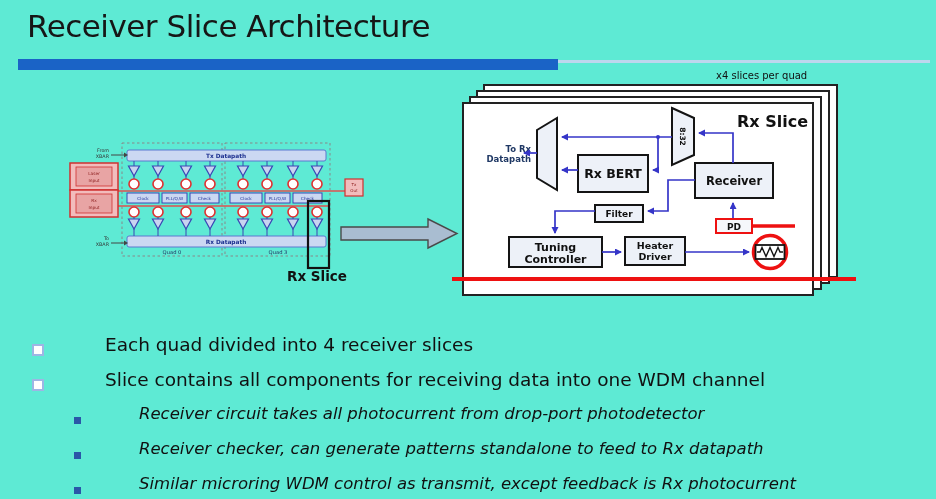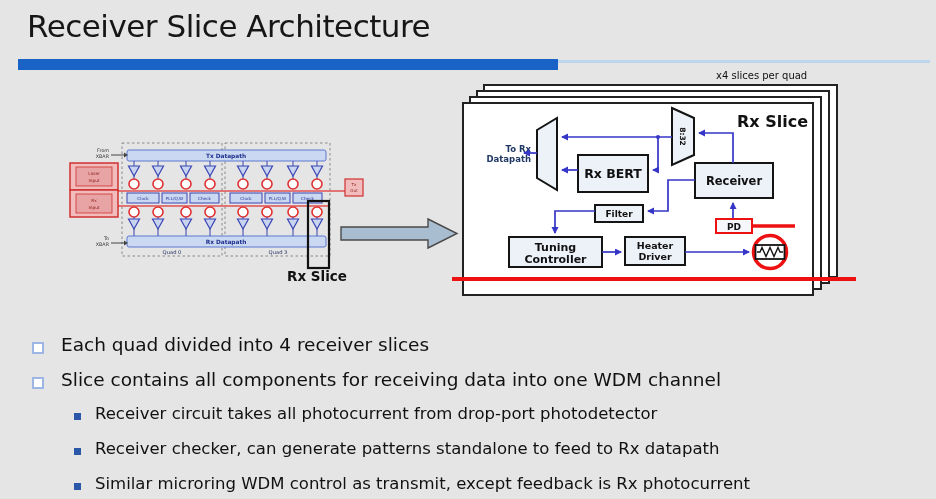--- a/index.html
+++ b/index.html
@@ -1,27 +1,27 @@
 <!DOCTYPE html>
 <html><head>
 <meta charset="utf-8">
 <style>
   html,body{margin:0;padding:0;background:#ffffff;}
-  .slide{position:relative;width:936px;height:499px;background:#e5e5e5;overflow:hidden;
+  .slide{position:relative;width:936px;height:499px;background:#5eead4;overflow:hidden;
          font-family:"DejaVu Sans",sans-serif;}
   .slide-title{position:absolute;left:27px;top:8px;font-size:31px;font-weight:400;
                color:#161616;letter-spacing:-0.5px;white-space:nowrap;}
   .accent-bar{position:absolute;left:18px;top:59px;width:540px;height:11px;background:#1A63C6;}
   .accent-line{position:absolute;left:558px;top:60px;width:372px;height:3px;background:#BDD7EE;}
   .diagram-svg{position:absolute;left:0;top:55px;width:936px;height:265px;}
   svg text{font-family:"DejaVu Sans",sans-serif;}
   .bullets{position:absolute;left:0;top:333px;width:936px;}
-  .bullet-row{display:flex;align-items:center;color:#111111;}
+  .bullet-row{display:flex;align-items:flex-end;color:#111111;gap:44px;}
   .b1{margin:0 0 12px 30px;font-size:18.5px;line-height:23px;}
-  .b2{margin:0 0 14px 68px;font-size:16.5px;line-height:21px;}
+  .b2{margin:0 0 14px 68px;font-size:16.5px;line-height:21px;font-style:italic;}
   .sq1{flex:none;width:8px;height:8px;border:2px solid #9DB6E4;background:#ffffff;
        margin:7px 17px 0 2px;}
   .sq2{flex:none;width:7px;height:7px;background:#2A57A8;margin:6px 14px 0 6px;}
 </style>
 </head>
 <body>
 
 <div class="slide">
 
   <div class="slide-title">Receiver Slice Architecture</div>

